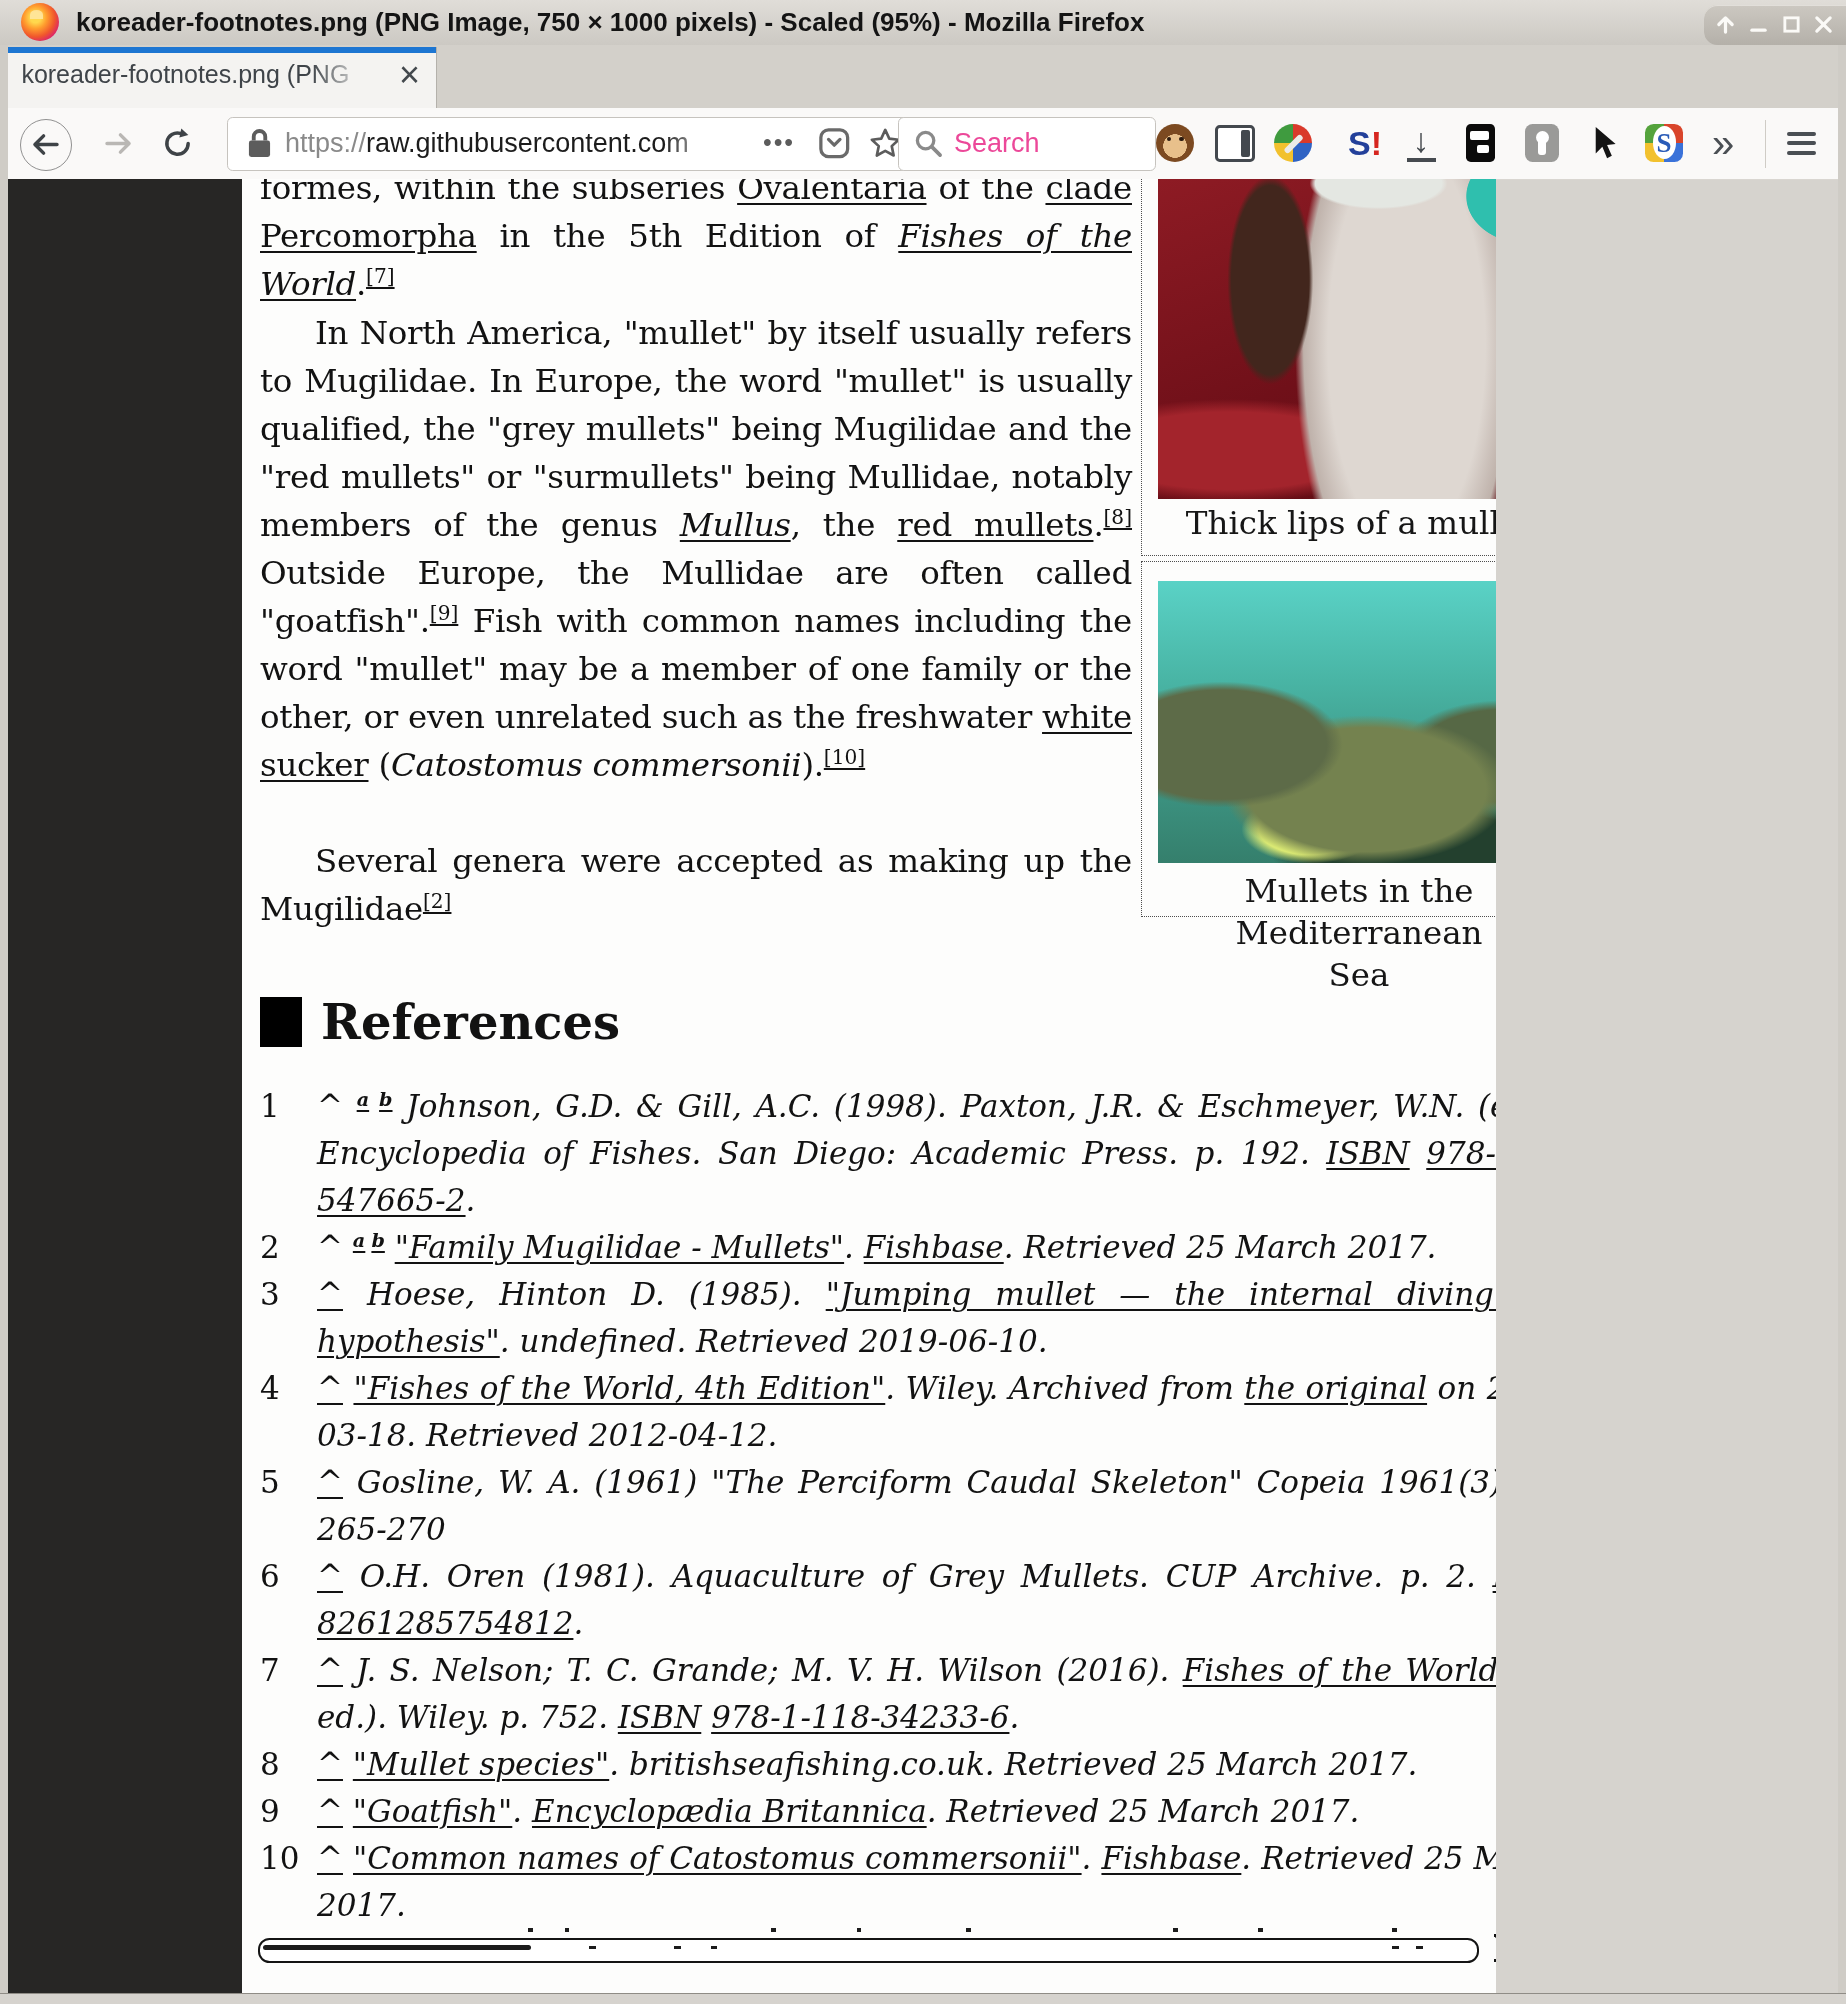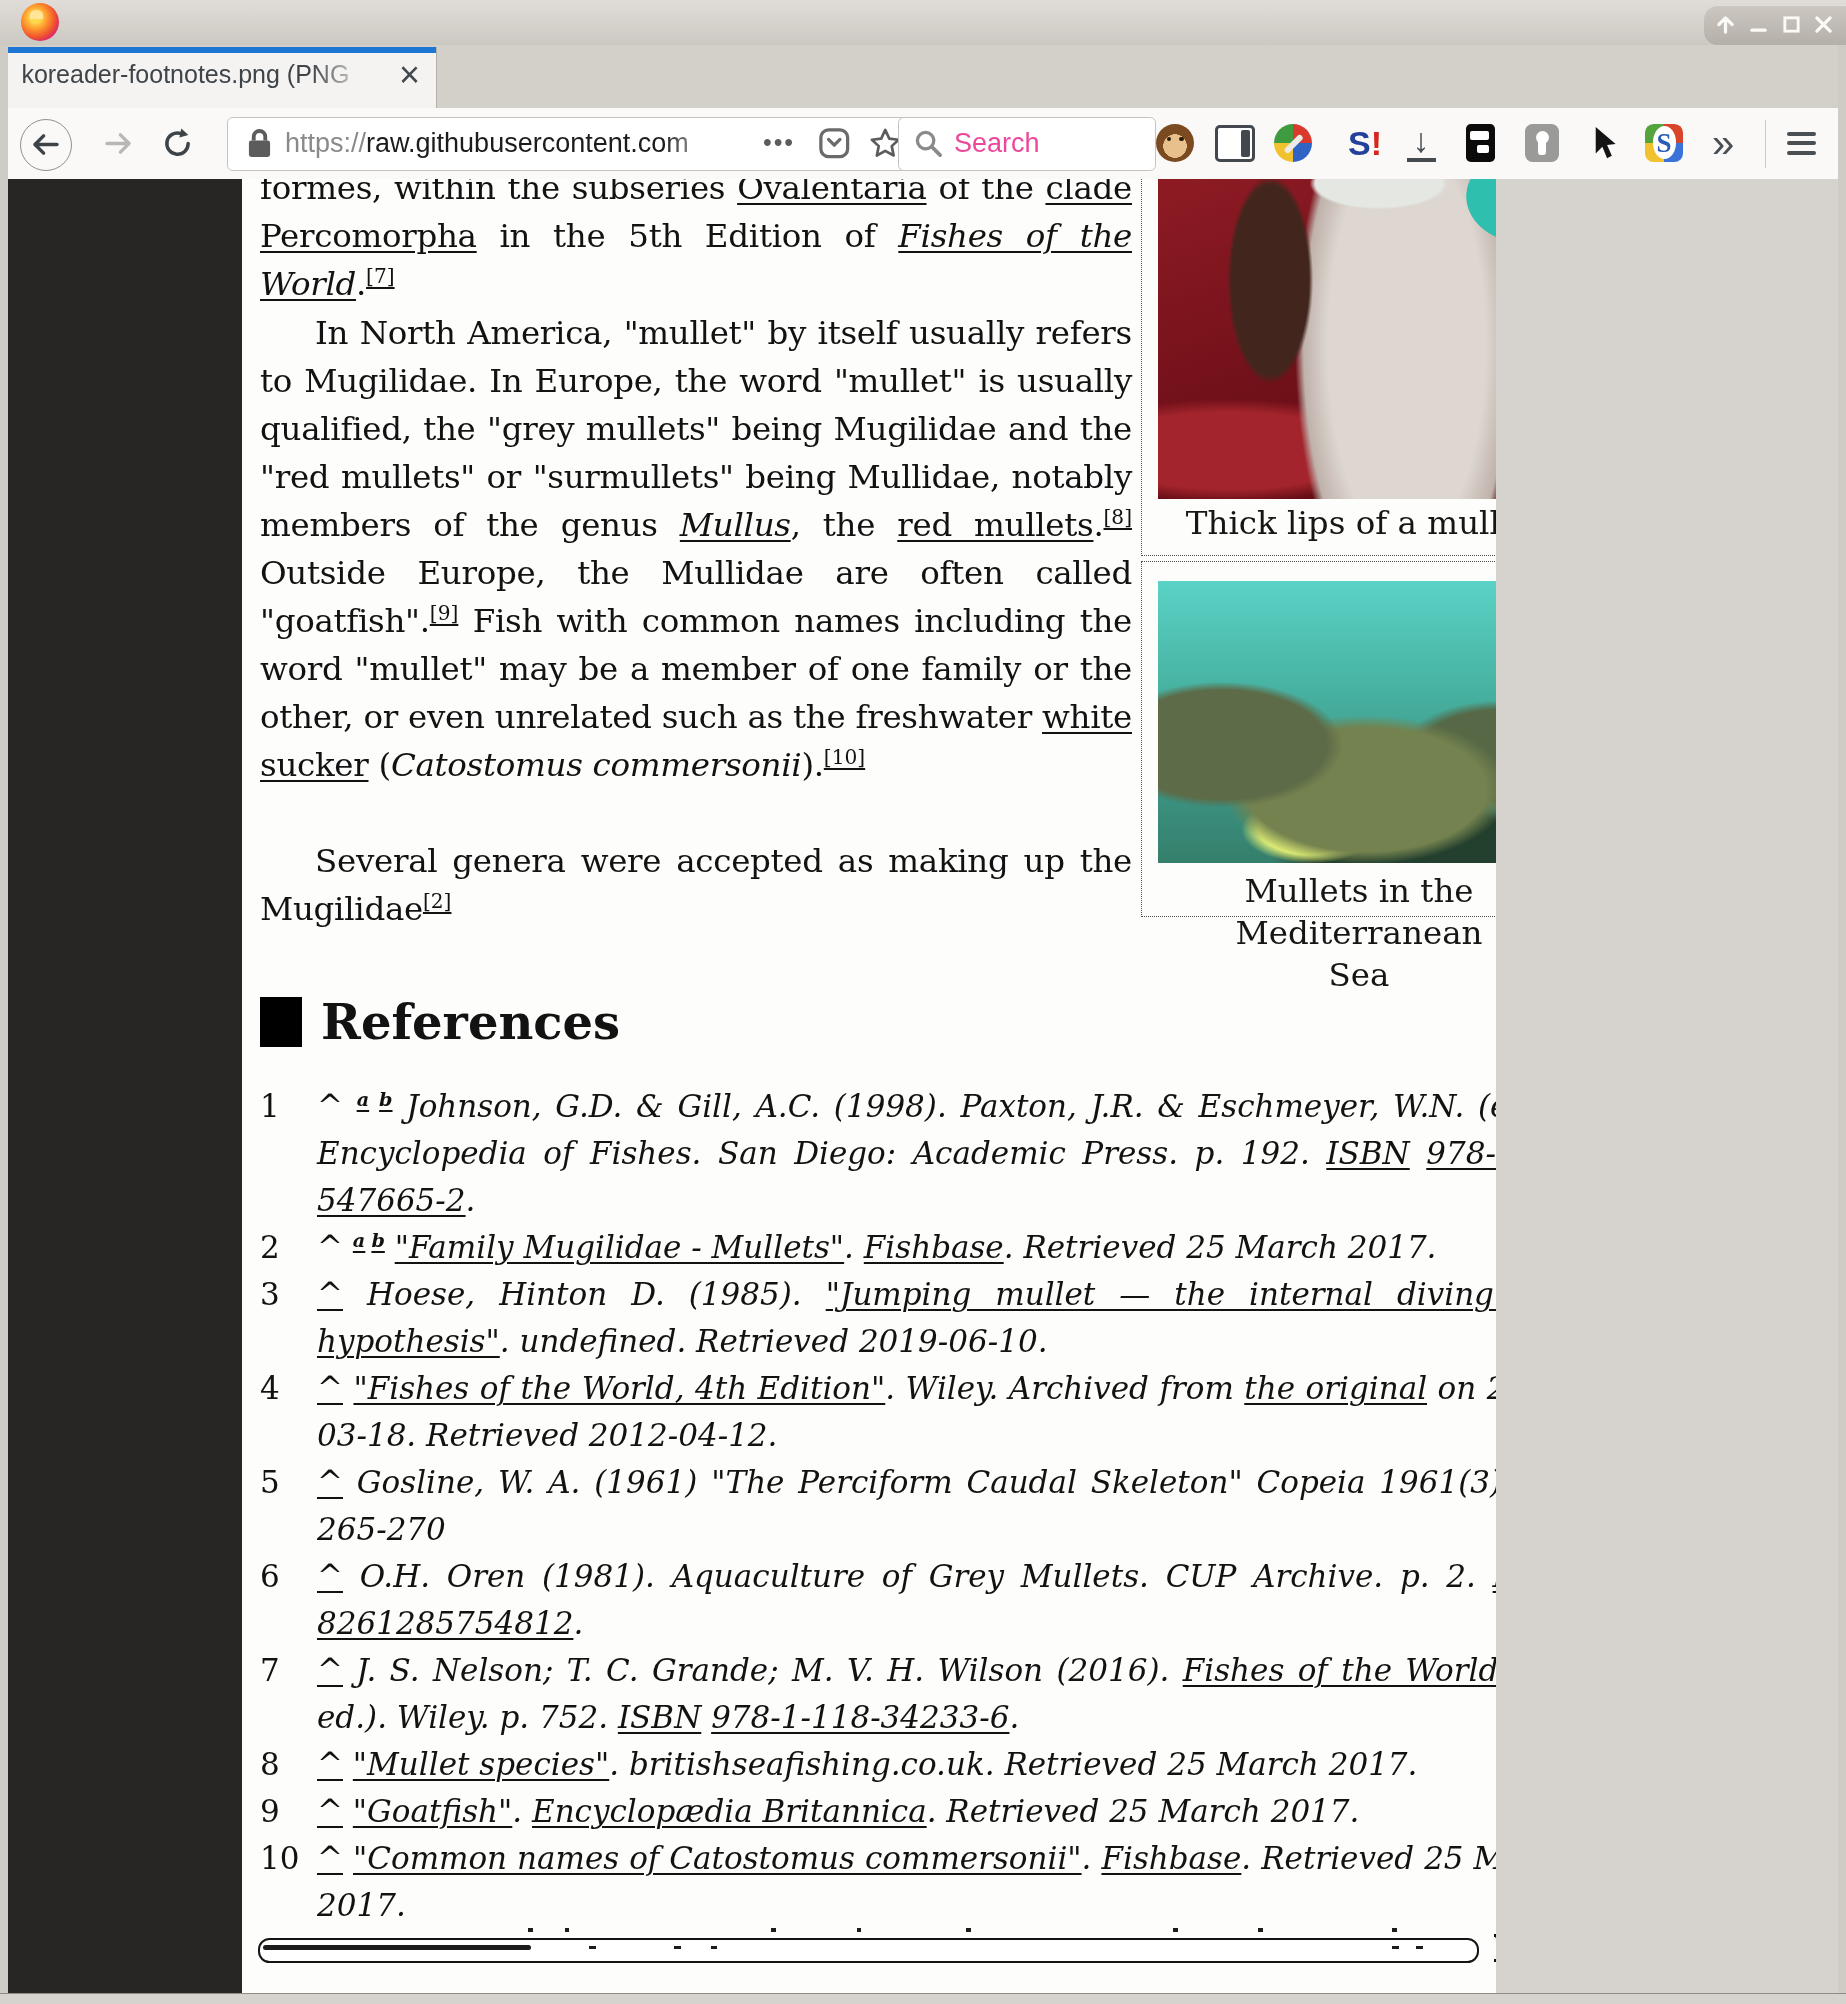--- a/index.html
+++ b/index.html
@@ -153,20 +153,21 @@
 
   svg{overflow:visible;}
 </style>
 </head>
 <body>
 
 <div class="screen">
 
   <div class="titlebar">
     <div class="fx-logo"></div>
+    <div class="title-text">koreader-footnotes.png (PNG Image, 750 × 1000 pixels) - Scaled (95%) - Mozilla Firefox</div>
     <div class="win-pill">
       <div class="win-btn" style="left:5.7px">
         <svg width="21" height="19" viewBox="0 0 22 20">
             <path d="M11 18 V4 M4 10 L11 3 L18 10" stroke="#fbfaf7" stroke-width="3.4" fill="none" stroke-linecap="round" stroke-linejoin="round"></path>
           </svg>
       </div>
       <div class="win-btn" style="left:38px">
         <svg width="17" height="19" viewBox="0 0 18 20">
             <path d="M2 16 H16" stroke="#fbfaf7" stroke-width="3.4" stroke-linecap="round"></path>
           </svg>

